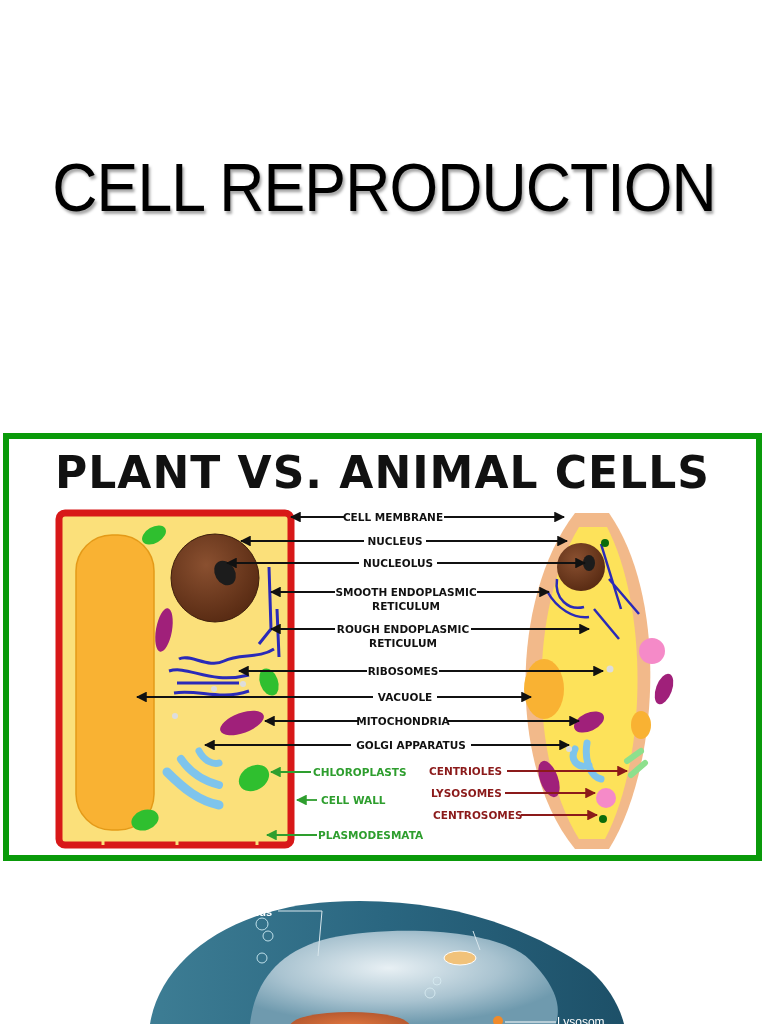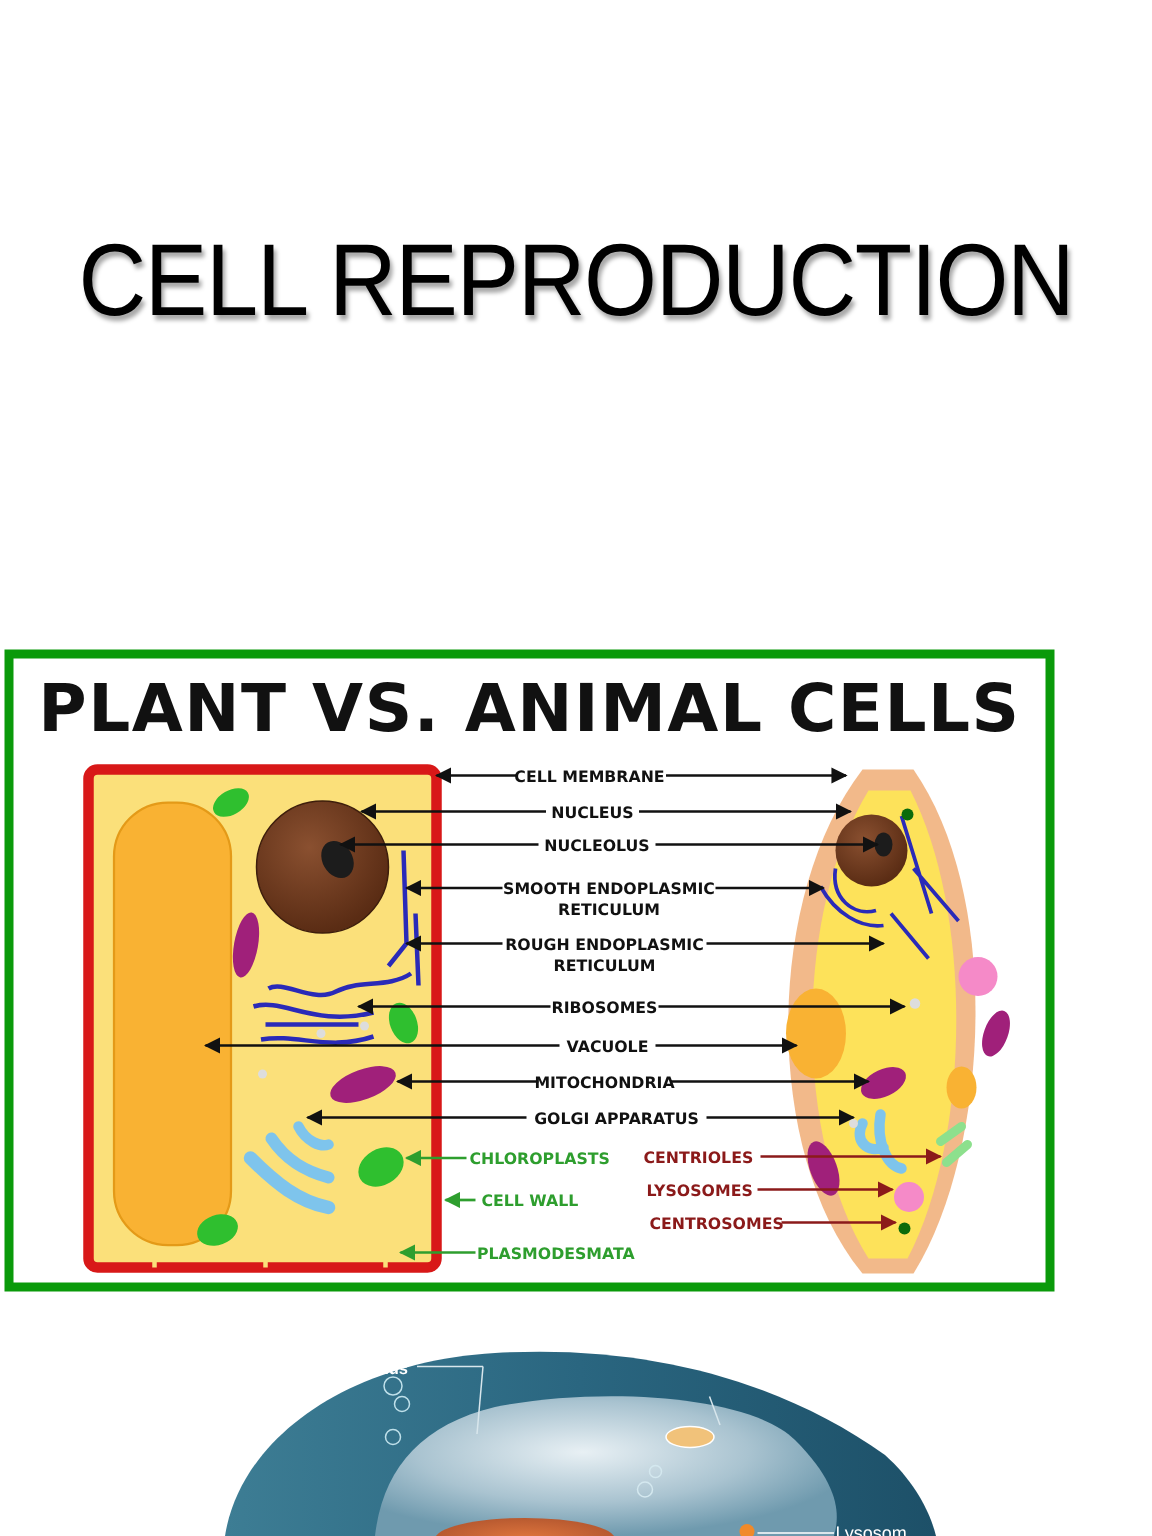--- a/index.html
+++ b/index.html
@@ -1,18 +1,18 @@
 <!DOCTYPE html>
 <html><head>
 <meta charset="utf-8">
 <style>
   html,body{margin:0;padding:0;}
   body{width:768px;height:1024px;background:#ffffff;position:relative;overflow:hidden;font-family:"Liberation Sans",sans-serif;}
   .title{position:absolute;left:0;top:148px;width:768px;text-align:center;font-family:"Liberation Sans",sans-serif;font-size:68px;color:#000;letter-spacing:-1px;text-shadow:2px 3px 3px rgba(0,0,0,0.35);transform:scaleX(0.92);}
-  .figure{position:absolute;left:3px;top:433px;width:700px;height:428px;border:6px solid #0a9a0a;box-sizing:border-box;background:#fff;}
+  .figure{position:absolute;left:3px;top:433px;width:759px;height:428px;border:6px solid #0a9a0a;box-sizing:border-box;background:#fff;}
   .fig-title{position:absolute;left:0;top:8px;width:100%;text-align:center;font-family:"DejaVu Sans",sans-serif;font-weight:bold;font-size:44px;color:#111;letter-spacing:1px;}
   svg.diagram{position:absolute;left:0;top:0;}
   .lbl{font-family:"DejaVu Sans",sans-serif;font-weight:bold;font-size:10.5px;}
   .cell2{position:absolute;left:0;top:880px;width:768px;height:144px;}
 </style>
 </head>
 <body>
 
 <div class="title">CELL REPRODUCTION</div>
 

